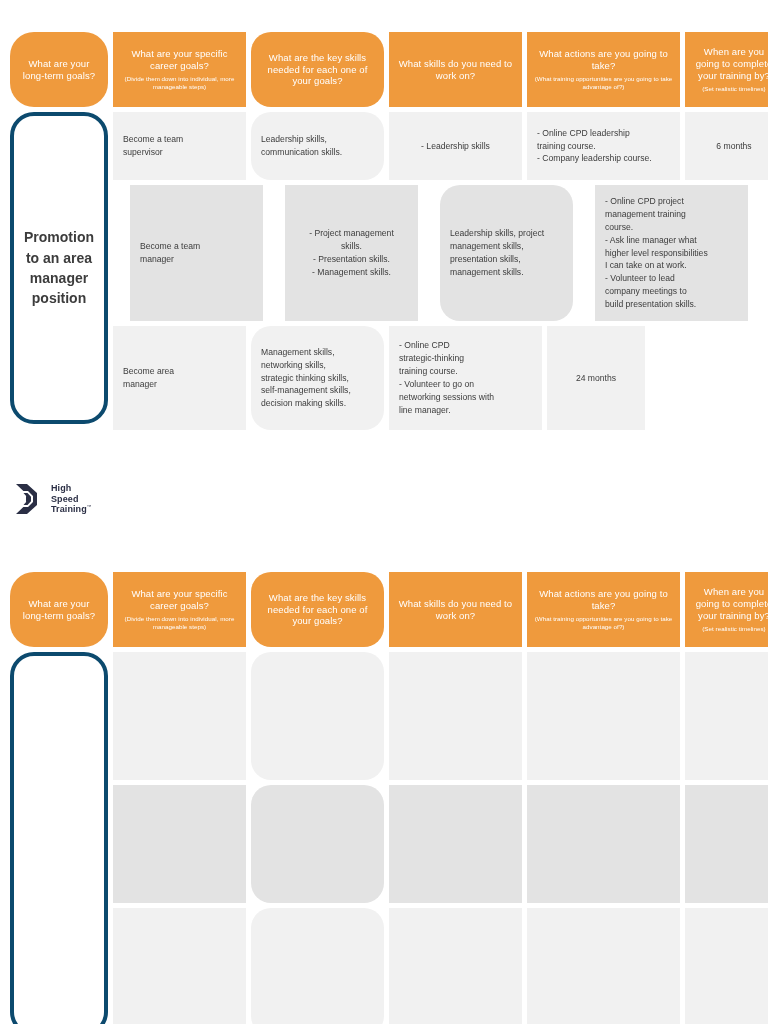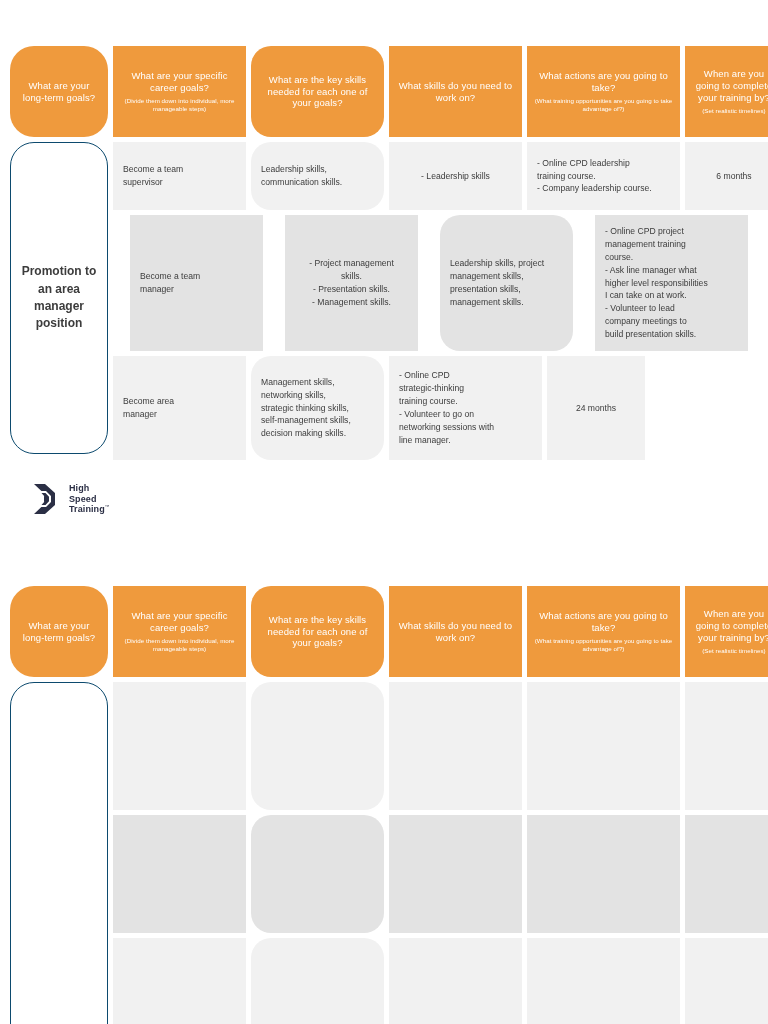--- a/index.html
+++ b/index.html
@@ -40,51 +40,50 @@
   .col-5 { width: 153px; flex: 0 0 153px; }
   .col-6 { width: 98px;  flex: 0 0 98px; }
 
   
   .hdr-row { margin-bottom: 5px; }
   .hdr-cell {
     background: #EF9A3D;
     color: #ffffff;
     text-align: center;
     padding: 10px 7px;
-    height: 91px;
+    height: 75px;
     display: flex;
     flex-direction: column;
     align-items: center;
     justify-content: center;
     line-height: 1.25;
-    margin-top: 14px;
   }
   .hdr-main {
     font-size: 9.5px;
     font-weight: 400;
     letter-spacing: 0.1px;
   }
   .hdr-sub {
     font-size: 6.2px;
     font-weight: 400;
     margin-top: 3px;
     line-height: 1.3;
     letter-spacing: 0.05px;
   }
 
   
   .body-wrap { display: flex; gap: 5px; align-items: stretch; }
   .merged-cell {
     background: #ffffff;
-    border: 1px solid #0c4a6e;
+    border: 4px solid #0c4a6e;
     display: flex;
     align-items: center;
     justify-content: center;
     text-align: center;
-    font-size: 12px;
+    font-size: 14px;
     font-weight: bold;
     line-height: 1.45;
     color: #3c3c3c;
     padding: 4px;
   }
   .rows-stack { flex: 1; display: flex; flex-direction: column; gap: 5px; }
 
   .cell {
     padding: 9px 10px;
     font-size: 8.6px;
@@ -104,21 +103,21 @@
   .r3 { height: 104px; }
 
   
   .br1 { height: 128px; }
   .br2 { height: 118px; }
   .br3 { height: 128px; }
 
   
   .logo-block {
     position: absolute;
-    left: 32px;
+    left: 14px;
     top: 482px;
     display: flex;
     align-items: center;
     gap: 7px;
   }
   .logo-mark { width: 30px; height: 34px; flex: 0 0 30px; }
   .logo-text {
     font-size: 9px;
     font-weight: bold;
     line-height: 1.2;

